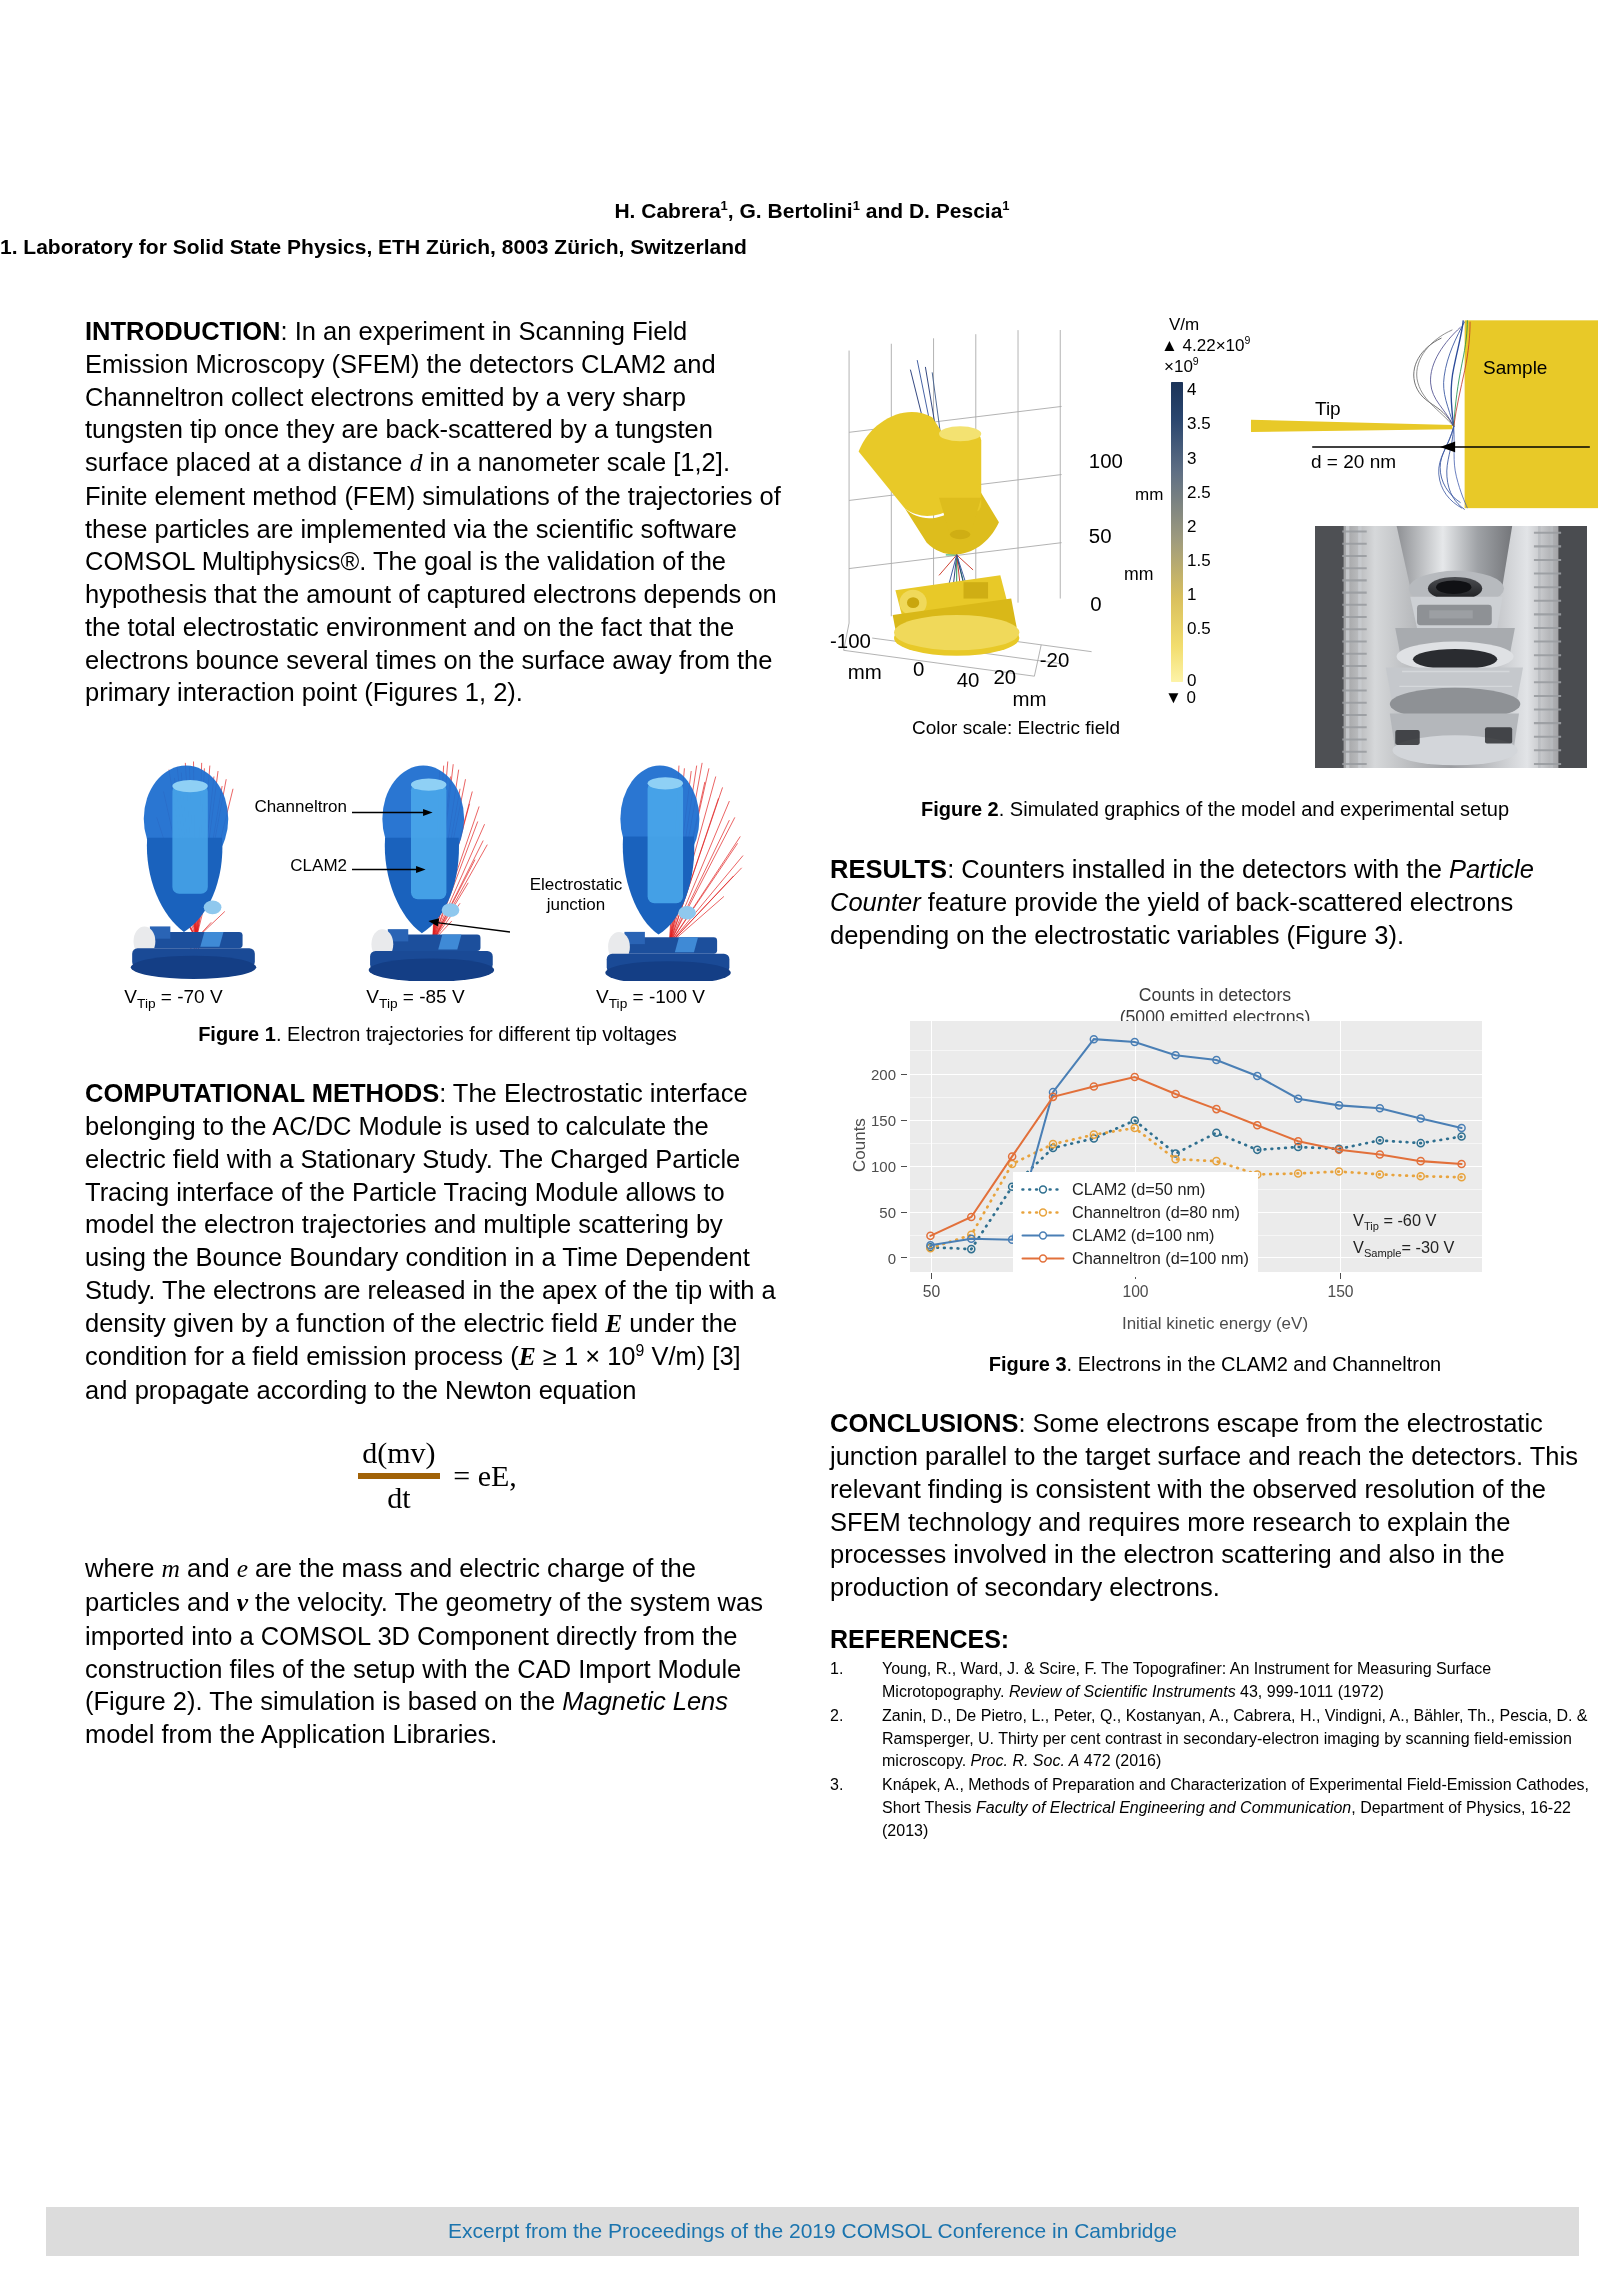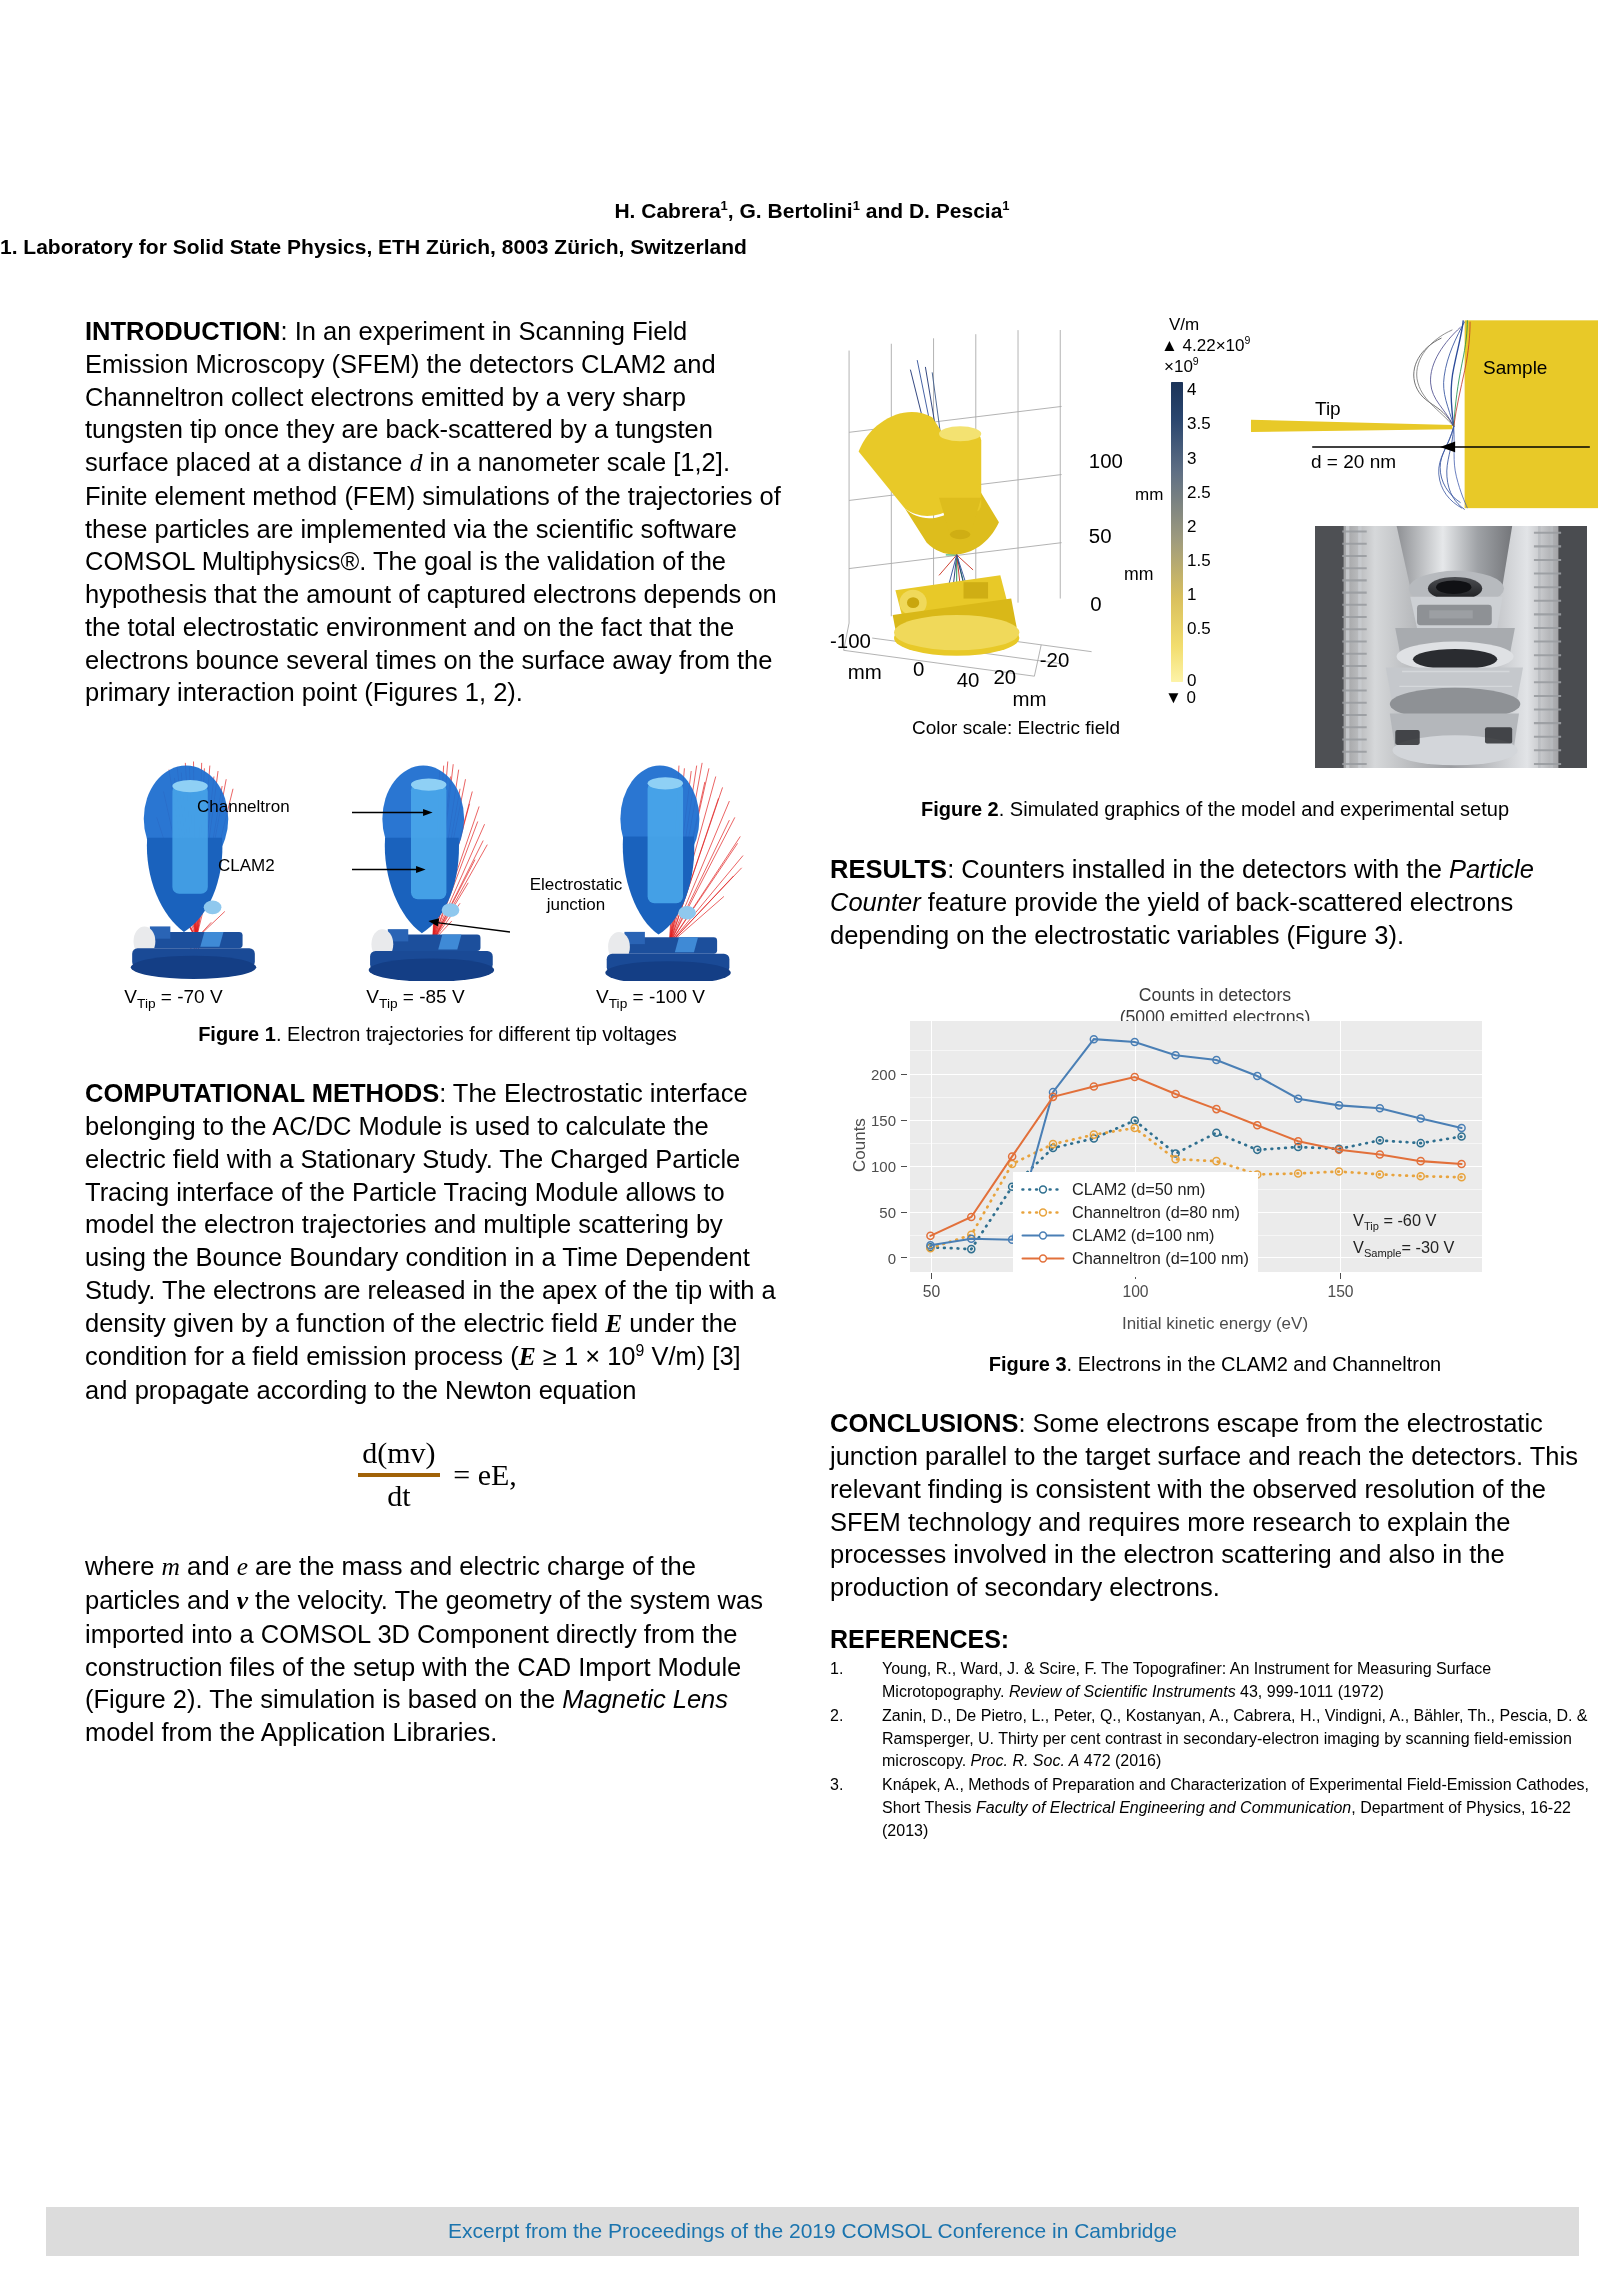--- a/index.html
+++ b/index.html
@@ -23,21 +23,21 @@
   .mi{font-family:"Liberation Serif",serif;font-style:italic;}
   .mb{font-family:"Liberation Serif",serif;font-style:italic;font-weight:700;}
   .cap{font-size:20px;text-align:center;line-height:1.3;}
   .cap b{font-weight:700;}
 
   
   .fig1{position:relative;width:705px;height:293px;margin-top:12.3px;}
   .det{position:absolute;bottom:33px;}
   .det svg{display:block;}
   .f1lab{position:absolute;bottom:4.1px;width:177px;text-align:center;font-size:19px;}
-  .f1ann{position:absolute;font-size:17px;line-height:1.15;text-align:left;}
+  .f1ann{position:absolute;font-size:17px;line-height:1.15;text-align:right;}
   .f1cap{margin-top:6.8px;}
 
   
   .fig2{position:relative;width:770px;height:477px;}
   .f2txt{position:absolute;font-size:17px;white-space:nowrap;}
   .cbar{position:absolute;width:12.3px;border-radius:0.7px;
     background:linear-gradient(to top,#fdf3a8 0%,#f2dd6e 12%,#d9c05e 28%,#9d9a7e 48%,#5f6f84 70%,#29456e 88%,#1b3358 100%);}
   .photo{position:absolute;overflow:hidden;background:#b9b9bb;}
 
   
@@ -249,21 +249,21 @@
         <polygon points="6,6 22,2 20,14" fill="#000"></polygon>
       </svg>
     </div>
 
     <div class="cap f1cap"><b>Figure 1</b><span>. Electron trajectories for different tip voltages</span></div>
 
     <p class="body" style="margin-top:30px"><span class="hd">COMPUTATIONAL METHODS</span><span>: The Electrostatic interface belonging to the AC/DC Module is used to calculate the electric field with a Stationary Study. The Charged Particle Tracing interface of the Particle Tracing Module allows to model the electron trajectories and multiple scattering by using the Bounce Boundary condition in a Time Dependent Study. The electrons are released in the apex of the tip with a density given by a function of the electric field </span><span class="mb">E</span><span> under the condition for a field emission process (</span><span class="mb">E</span><span> ≥ 1 × 10</span><sup>9</sup><span> V/m) [3] and propagate according to the Newton equation</span></p>
 
     <div style="display:flex;justify-content:center;align-items:center;margin:29px 0 37px 0;font-family:'Liberation Serif',serif;font-size:30px;">
       <div style="display:inline-block;text-align:center;">
-        <div style="border-bottom:4px solid #a16207;padding:0 4.1px 2.7px 4.1px;">d(mv)</div>
+        <div style="border-bottom:6px solid #a16207;padding:0 4.1px 2.7px 4.1px;">d(mv)</div>
         <div style="padding-top:2.7px;">dt</div>
       </div>
       <div style="margin-left:13.6px;">= eE,</div>
     </div>
 
     <p class="body"><span>where </span><span class="mi">m</span><span> and </span><span class="mi">e</span><span> are the mass and electric charge of the particles and </span><span class="mb">v</span><span> the velocity. The geometry of the system was imported into a COMSOL 3D Component directly from the construction files of the setup with the CAD Import Module (Figure 2). The simulation is based on the </span><span class="it">Magnetic Lens</span><span> model from the Application Libraries.</span></p>
   </div>
 
   <div class="colR">
 

